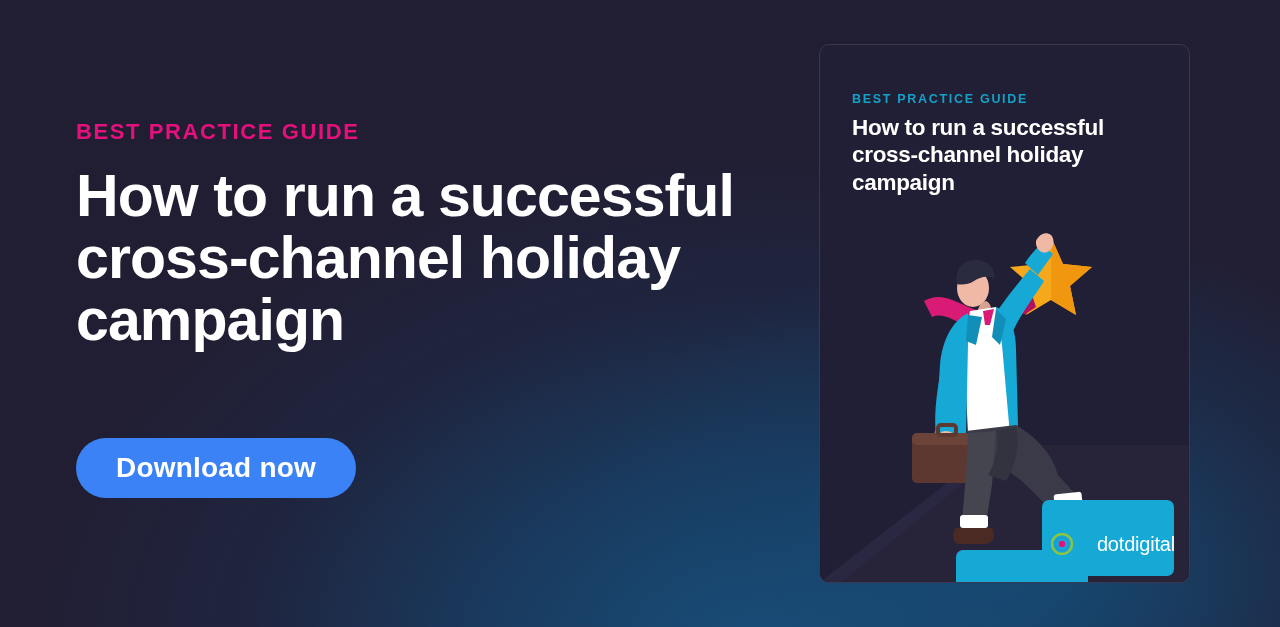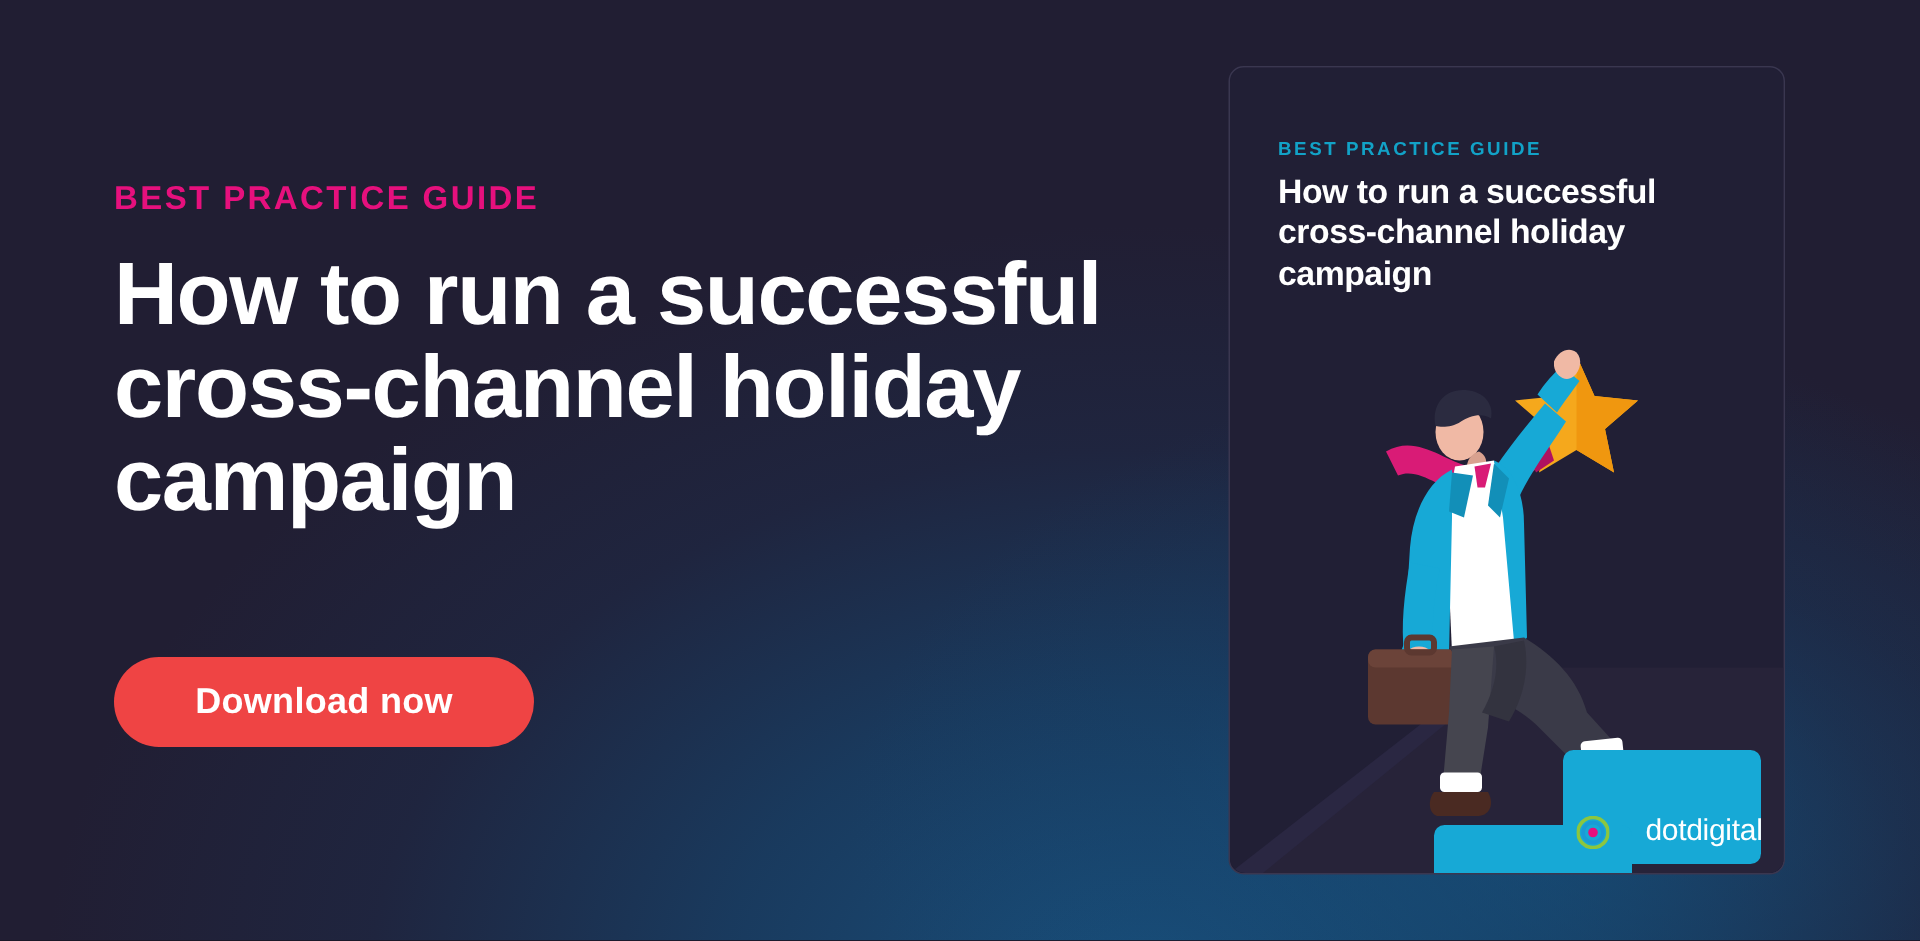--- a/index.html
+++ b/index.html
@@ -69,24 +69,24 @@
     position: absolute;
     left: 76px;
     top: 438px;
     display: inline-flex;
     align-items: center;
     justify-content: center;
     width: 280px;
     height: 60px;
     border: none;
     border-radius: 32px;
-    background: #ef4444;
+    background: #3b82f6;
     color: #ffffff;
     font-family: "Liberation Sans", sans-serif;
-    font-size: 24px;
+    font-size: 28px;
     font-weight: bold;
     letter-spacing: 0.2px;
     cursor: pointer;
     padding: 0;
   }
 
   
   .card {
     position: absolute;
     left: 819px;
@@ -123,23 +123,23 @@
   .card-art {
     position: absolute;
     left: 0;
     top: 0;
     width: 369px;
     height: 537px;
   }
   .card-logo {
     position: absolute;
     right: 14px;
-    bottom: 16px;
+    bottom: 26px;
     display: flex;
-    align-items: center;
+    align-items: flex-start;
     gap: 24px;
   }
   .card-logo-text {
     color: #ffffff;
     font-size: 20px;
     letter-spacing: -0.2px;
   }
 </style>
 </head>
 <body>

